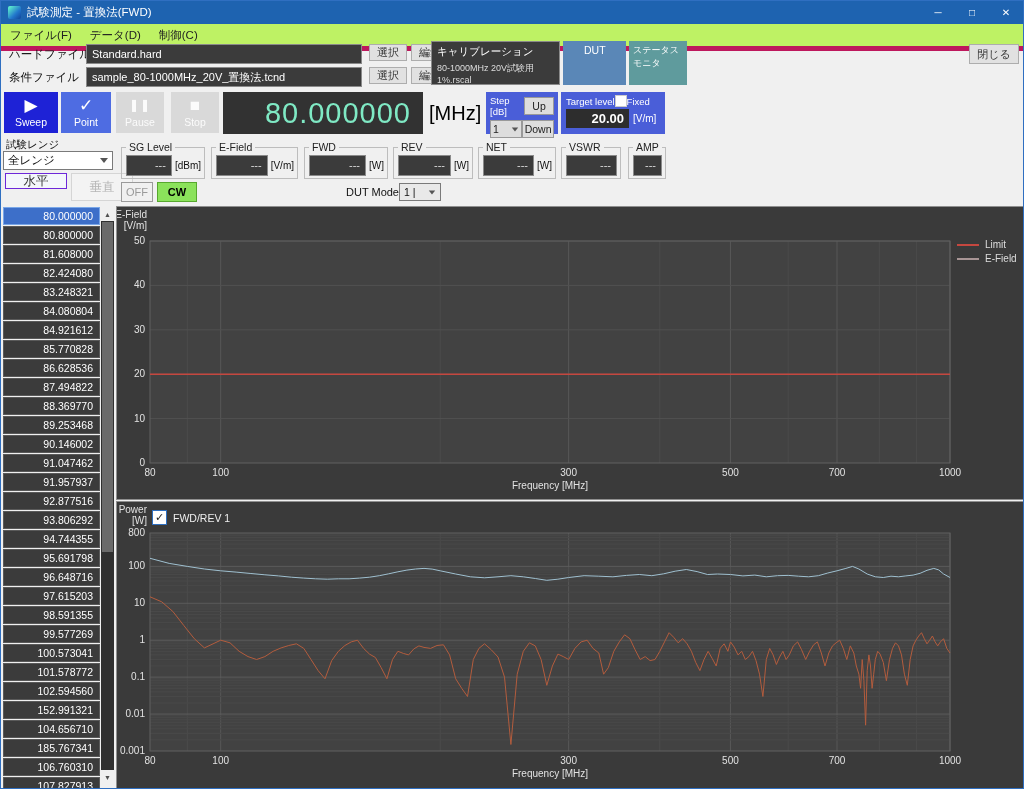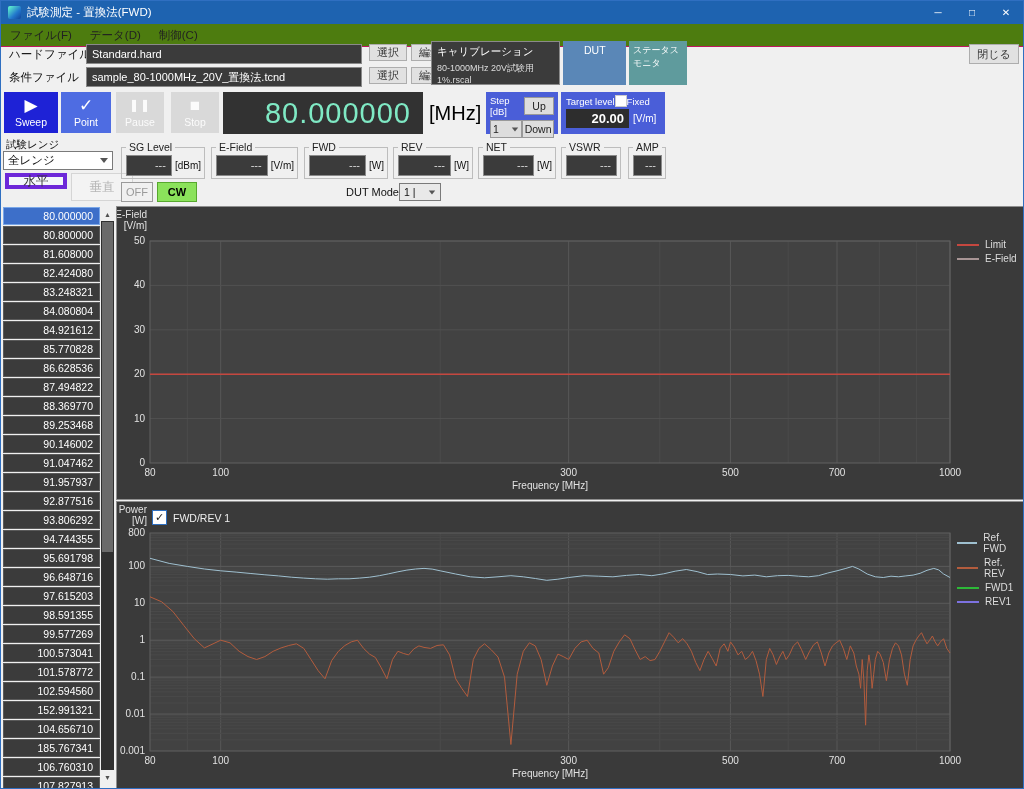--- a/index.html
+++ b/index.html
@@ -7,21 +7,21 @@
           font-family:"Liberation Sans","DejaVu Sans",sans-serif;overflow:hidden;
           border:1px solid #2f6fc1;box-sizing:border-box;}
   .abs{position:absolute;box-sizing:border-box;}
   
   .titlebar{position:absolute;left:0;top:0;width:100%;height:23px;background:#1e63b0;display:flex;align-items:center;}
   .app-icon{width:13px;height:13px;margin:0 6px 0 7px;background:linear-gradient(135deg,#6fc,#27c 60%,#149);border-radius:2px;}
   .titlebar .title{color:#fff;font-size:11.5px;}
   .win-controls{margin-left:auto;display:flex;height:100%;}
   .win-btn{width:34px;height:100%;display:flex;align-items:center;justify-content:center;color:#fff;font-size:10px;}
   
-  .menubar{position:absolute;left:0;top:23px;width:100%;height:22px;background:#4d7c0f;display:flex;align-items:center;border-bottom:1px solid #be185d;}
+  .menubar{position:absolute;left:0;top:23px;width:100%;height:22px;background:#bef264;display:flex;align-items:center;border-bottom:5px solid #be185d;}
   .menu-item{font-size:11.5px;color:#222;padding:3px 9px;}
   
   .lbl{font-size:11.5px;color:#111;}
   .dark-box{background:#3b3b3b;color:#fff;border:1px solid #8a8a8a;}
   .dark-input{background:#3b3b3b;color:#fff;border:1px solid #8a8a8a;font-size:11px;display:flex;align-items:center;padding:9px 5px;}
   .btn{background:#e1e1e1;border:1px solid #adadad;color:#333;font-size:11px;display:flex;align-items:center;justify-content:center;}
   .chev{width:0;height:0;border-left:4px solid transparent;border-right:4px solid transparent;border-top:5px solid #555;}
   .combo{background:#fff;border:1px solid #7a7a7a;font-size:11.5px;color:#111;display:flex;align-items:center;padding:0 4px;justify-content:space-between;}
   
   .action{display:flex;flex-direction:column;align-items:center;justify-content:center;color:#fff;font-size:10.5px;gap:2px;}
@@ -138,21 +138,21 @@
       <div style="background:#2d2d2d;width:58px;height:19px;display:flex;align-items:center;justify-content:flex-end;padding-right:5px;font-size:13px;font-weight:bold;">20.00</div>
       <span style="font-size:10px;">[V/m]</span>
     </div>
   </div>
 
   <span class="abs" style="left:5px;top:137px;font-size:10.5px;color:#111;">試験レンジ</span>
   <div class="abs combo" style="left:2px;top:150px;width:110px;height:19px;">
     <span>全レンジ</span>
     <span class="chev"></span>
   </div>
-  <div class="abs btn" style="left:4px;top:172px;width:62px;height:16px;border:4px solid #6d28d9;background:#f4f7fb;font-size:12.5px;">水平</div>
+  <div class="abs btn" style="left:4px;top:172px;width:62px;height:16px;border:1px solid #6d28d9;background:#f4f7fb;font-size:12.5px;">水平</div>
   <div class="abs btn" style="left:70px;top:172px;width:62px;height:28px;border:1px solid #d5d5d5;background:#f3f3f3;color:#b5b5b5;font-size:12.5px;">垂直</div>
 
   <div id="measure-row">
       <div class="mgroup" style="left: 120px; width: 82px;">
         <span class="glabel">SG Level</span>
         <div class="inner">
           <div class="mval" style="width: 44px;">---</div>
           <span class="munit">[dBm]</span>
         </div>
       </div>
@@ -290,38 +290,20 @@
         <text x="613.4523673999716" y="269" text-anchor="middle" fill="#e2e2e2" font-size="10">500</text>
         <text x="720.0266781057416" y="269" text-anchor="middle" fill="#e2e2e2" font-size="10">700</text>
         <text x="833" y="269" text-anchor="middle" fill="#e2e2e2" font-size="10">1000</text>
         <text x="433" y="282" text-anchor="middle" fill="#e2e2e2" font-size="10">Frequency [MHz]</text>
       </svg></div>
   <div class="chart-panel" style="top:500px;height:287px;" id="chart-bottom">
     <div class="abs" style="left:35px;top:8px;display:flex;align-items:center;gap:6px;">
       <span class="chk">✓</span>
       <span style="font-size:10.5px;color:#eee;">FWD/REV 1</span>
     </div>
-    <div class="legend" style="left:840px;top:30px;">
-        <div class="legend-item">
-          <span class="legend-swatch" style="background: rgb(159, 192, 208);"></span>
-          <span class="legend-label">Ref. FWD</span>
-        </div>
-        <div class="legend-item">
-          <span class="legend-swatch" style="background: rgb(179, 92, 61);"></span>
-          <span class="legend-label">Ref. REV</span>
-        </div>
-        <div class="legend-item">
-          <span class="legend-swatch" style="background: rgb(45, 184, 56);"></span>
-          <span class="legend-label">FWD1</span>
-        </div>
-        <div class="legend-item">
-          <span class="legend-swatch" style="background: rgb(125, 114, 224);"></span>
-          <span class="legend-label">REV1</span>
-        </div>
-      </div>
   <svg width="905" height="284">
         <rect x="33" y="31" width="800" height="218" fill="#424242"></rect>
         <line x1="70.306631786216" y1="31" x2="70.306631786216" y2="249" stroke="#4b4b4b" stroke-width="1"></line>
         <line x1="103.67855109995769" y1="31" x2="103.67855109995769" y2="249" stroke="#585858" stroke-width="1"></line>
         <line x1="323.22618369998594" y1="31" x2="323.22618369998594" y2="249" stroke="#4b4b4b" stroke-width="1"></line>
         <line x1="451.65331589310813" y1="31" x2="451.65331589310813" y2="249" stroke="#585858" stroke-width="1"></line>
         <line x1="542.7738163000142" y1="31" x2="542.7738163000142" y2="249" stroke="#4b4b4b" stroke-width="1"></line>
         <line x1="613.4523673999716" y1="31" x2="613.4523673999716" y2="249" stroke="#585858" stroke-width="1"></line>
         <line x1="671.2009484931361" y1="31" x2="671.2009484931361" y2="249" stroke="#4b4b4b" stroke-width="1"></line>
         <line x1="720.0266781057416" y1="31" x2="720.0266781057416" y2="249" stroke="#585858" stroke-width="1"></line>

